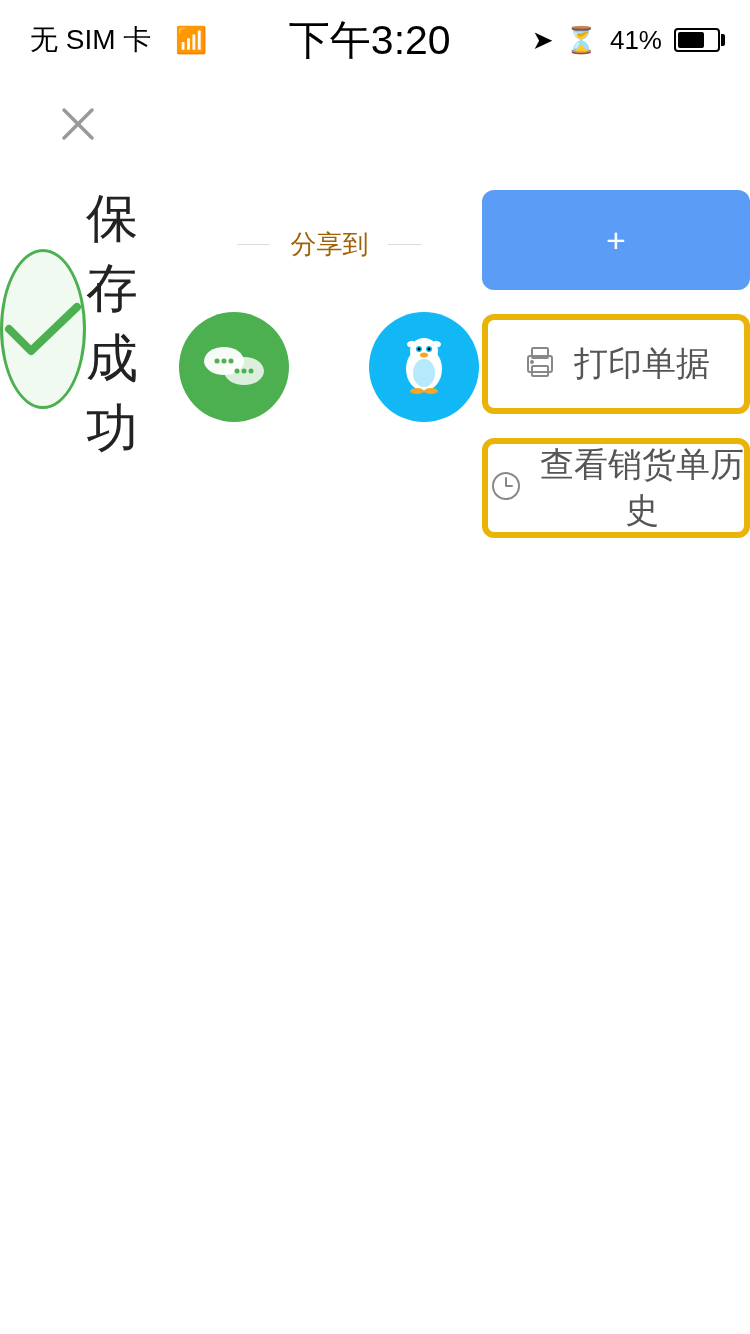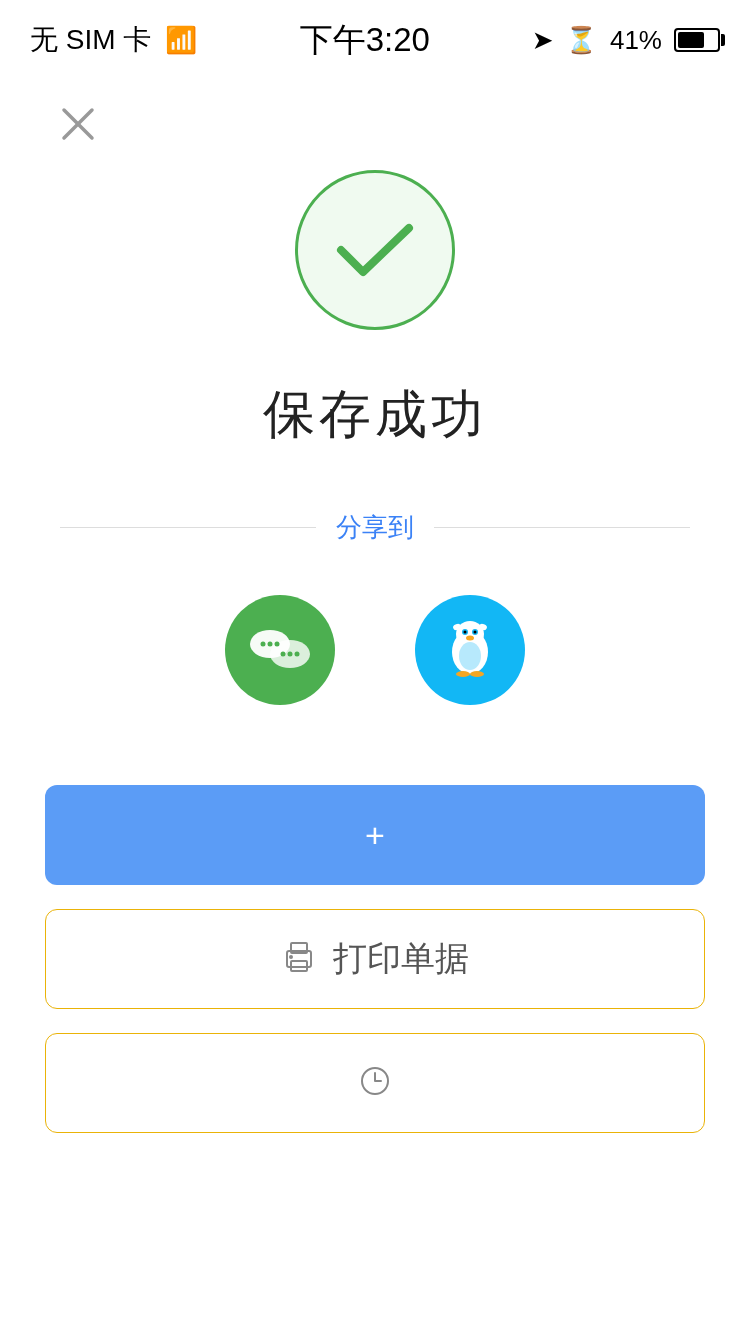--- a/index.html
+++ b/index.html
@@ -21,32 +21,32 @@
       display: flex;
       align-items: center;
       justify-content: space-between;
       padding: 0 30px;
       background: #fff;
     }
 
     .status-left {
       display: flex;
       align-items: center;
-      gap: 14px;
+      gap: 24px;
       font-size: 28px;
       color: #000;
       font-weight: 500;
     }
 
     .status-wifi {
       font-size: 26px;
     }
 
     .status-center {
-      font-size: 33px;
+      font-size: 41px;
       font-weight: 500;
       color: #000;
     }
 
     .status-right {
       display: flex;
       align-items: center;
       gap: 12px;
       font-size: 26px;
       color: #000;
@@ -102,21 +102,21 @@
     }
 
     .close-icon-svg {
       width: 36px;
       height: 36px;
     }
 
     
     .main-content {
       display: flex;
-      flex-direction: column;
+      flex-direction: row;
       align-items: center;
       padding-top: 90px;
     }
 
     
     .success-circle {
       width: 160px;
       height: 160px;
       border-radius: 50%;
       border: 3px solid #4CAF50;
@@ -160,21 +160,21 @@
     }
 
     .divider-line {
       flex: 1;
       height: 1px;
       background: #ddd;
     }
 
     .share-label {
       font-size: 26px;
-      color: #3b82f6;
+      color: #a16207;
       white-space: nowrap;
     }
 
     .share-icons {
       display: flex;
       gap: 80px;
       align-items: center;
     }
 
     .share-btn {
@@ -218,21 +218,21 @@
     }
 
     .btn-primary {
       background: #5B9CF6;
       color: #fff;
     }
 
     .btn-secondary {
       background: #fff;
       color: #555;
-      border: 1px solid #eab308;
+      border: 6px solid #eab308;
     }
 
     .btn-icon {
       font-size: 34px;
       line-height: 1;
     }
 
     
     .wechat-icon {
       width: 64px;
@@ -351,16 +351,17 @@
       <span>打印单据</span>
     </button>
 
     <button class="action-btn btn-secondary">
       <span class="btn-icon">
         <svg width="36" height="36" viewBox="0 0 36 36" fill="none" xmlns="http://www.w3.org/2000/svg">
           <circle cx="18" cy="18" r="13" stroke="#888" stroke-width="2" fill="none"></circle>
           <polyline points="18,10 18,18 24,18" stroke="#888" stroke-width="2" stroke-linecap="round" stroke-linejoin="round"></polyline>
         </svg>
       </span>
+      <span>查看销货单历史</span>
     </button>
   </div>
 
 </div>
 
 </body></html>

